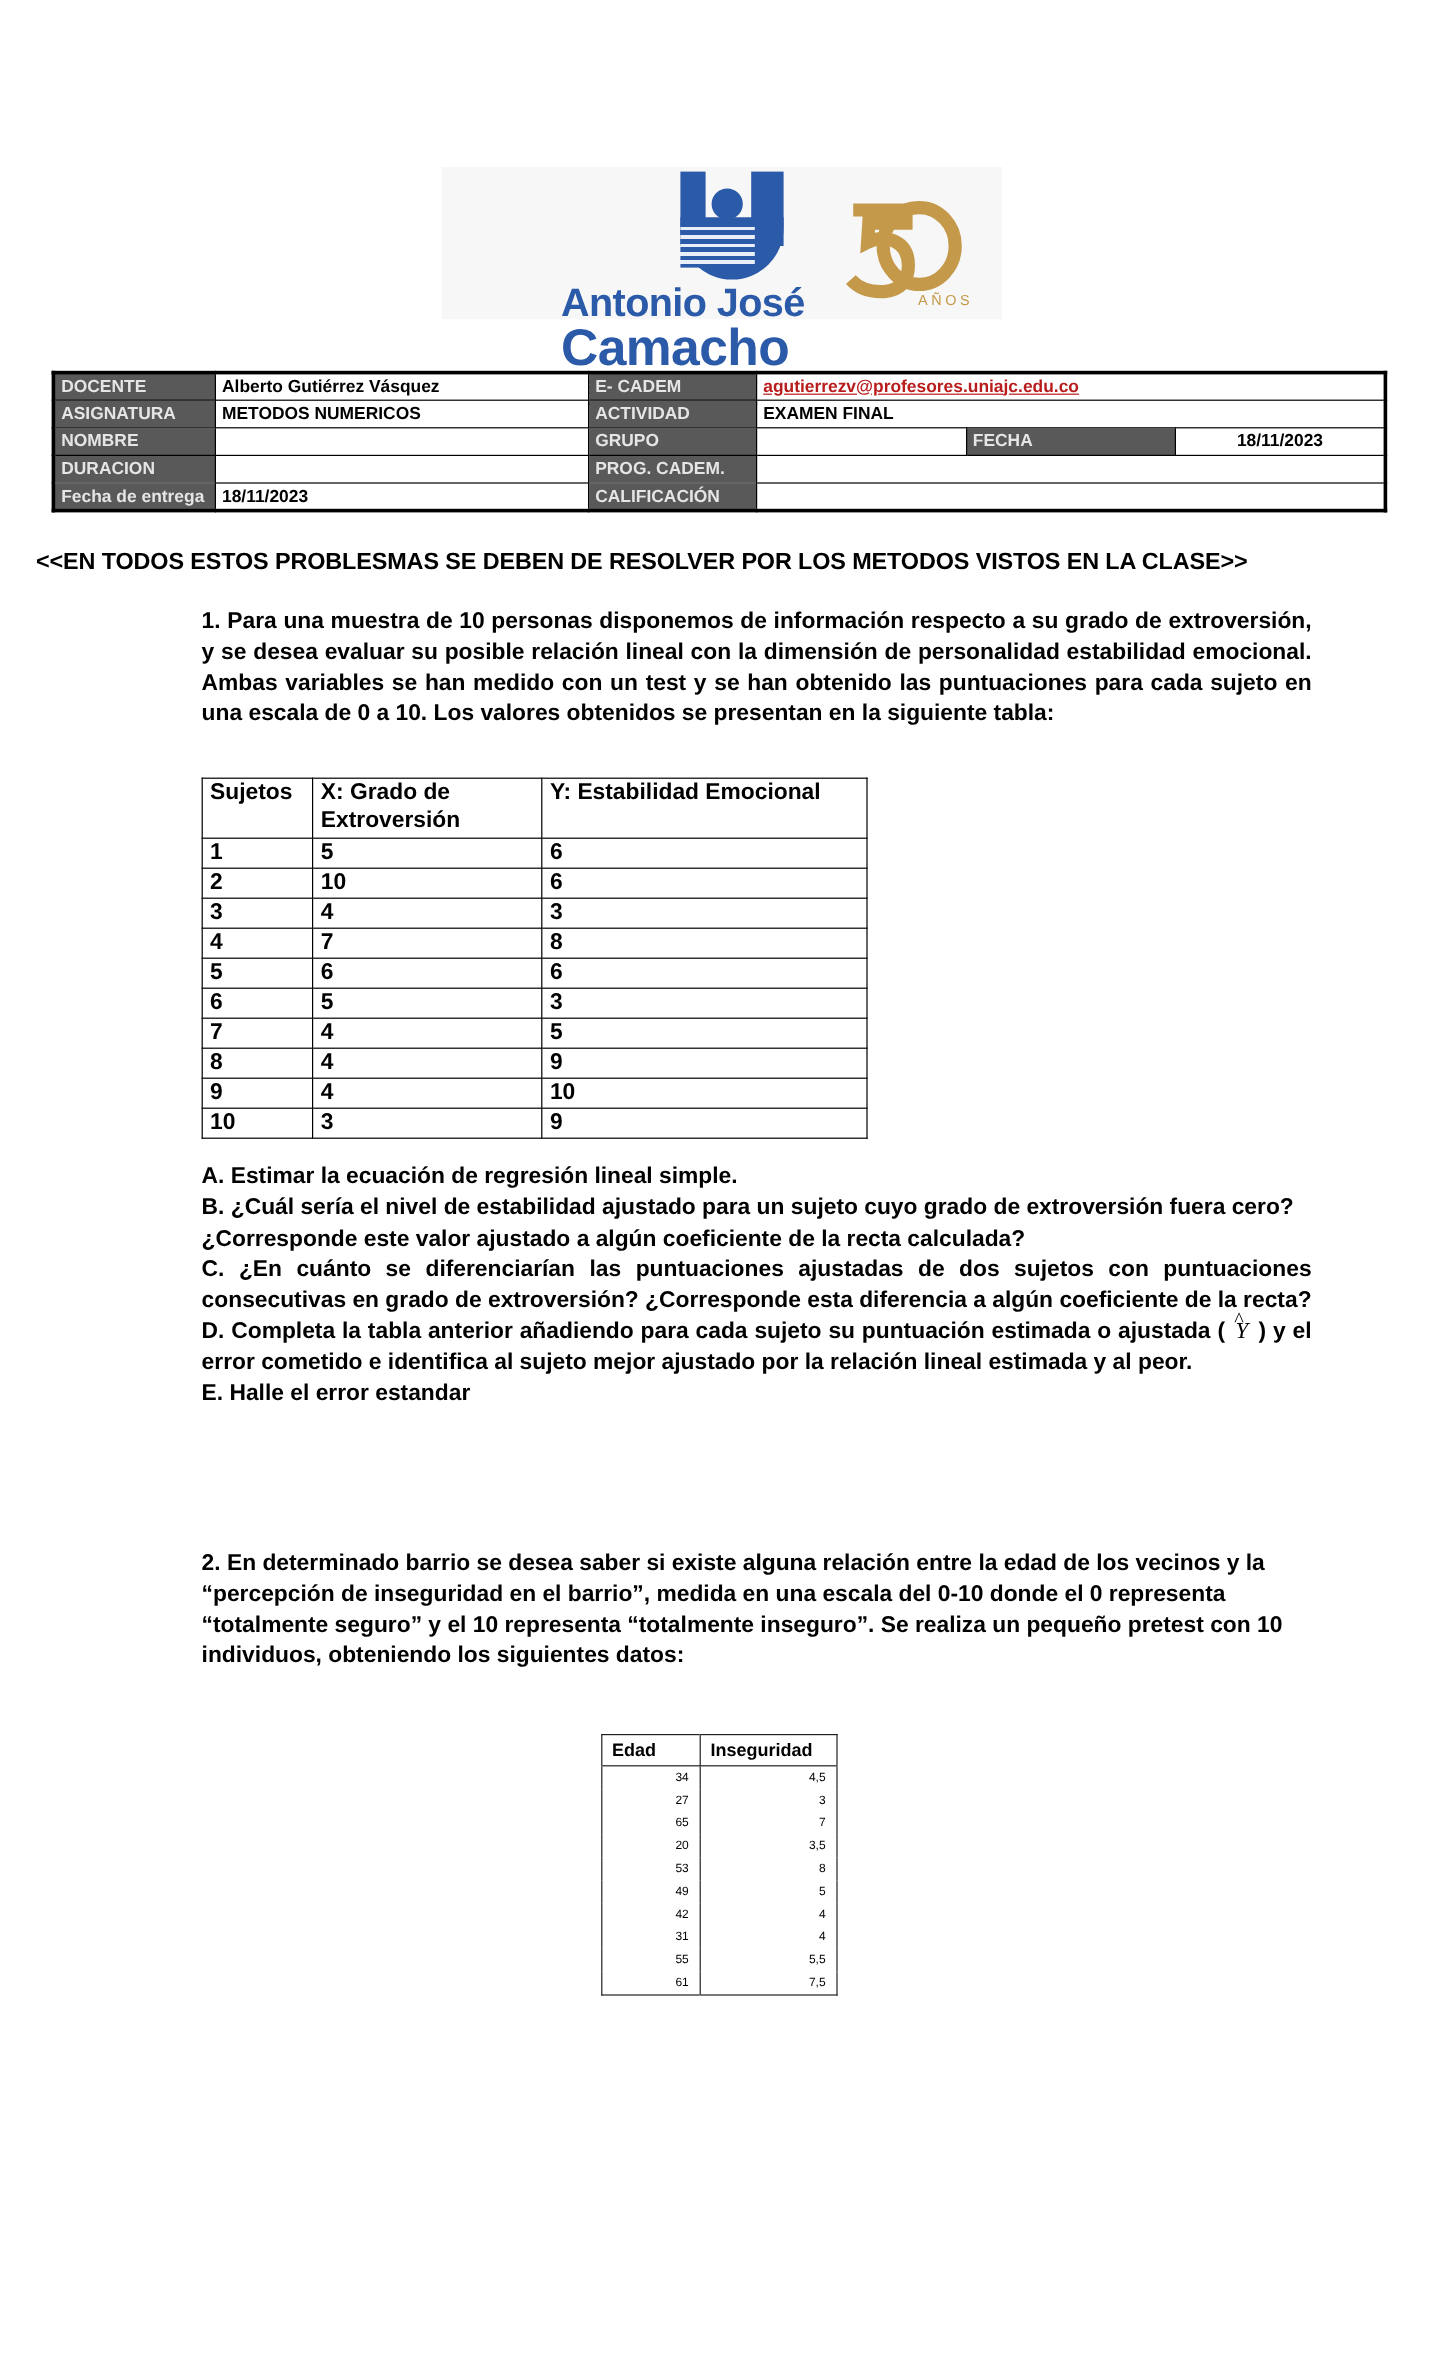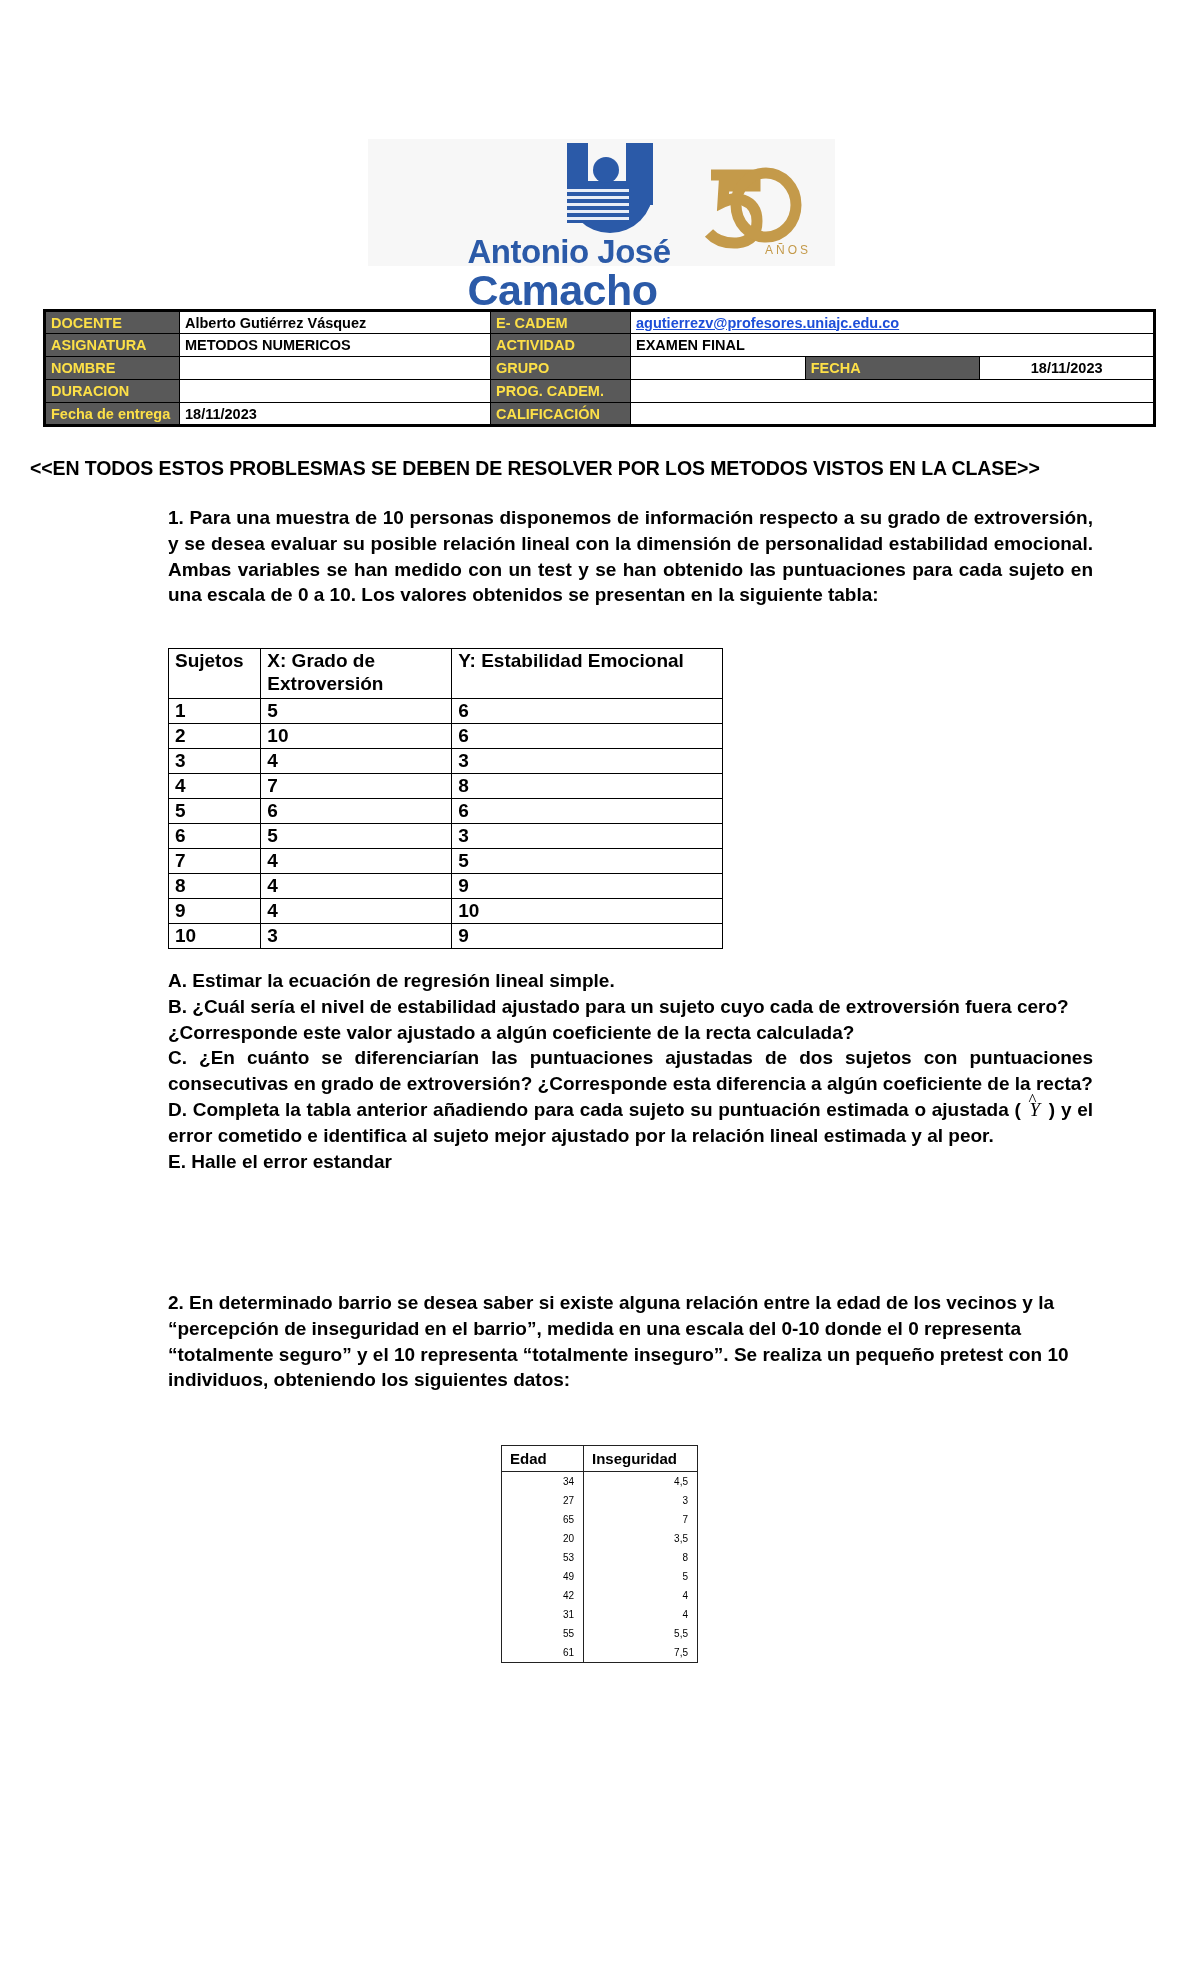--- a/index.html
+++ b/index.html
@@ -118,29 +118,29 @@
     height: 23px;
     padding: 0 5px;
     font-size: 14.5px;
     font-weight: bold;
     vertical-align: middle;
     overflow: hidden;
     white-space: nowrap;
   }
   .info-table td.lbl {
     background: #595959;
-    color: #fde047;
+    color: #e5e5e5;
   }
   .info-table td.val {
     background: #ffffff;
     color: #000000;
   }
   .info-table td.val.center { text-align: center; }
   .mail-link {
-    color: #1d4ed8;
+    color: #b91c1c;
     text-decoration: underline;
     font-weight: bold;
   }
 
   
   .note {
     position: absolute;
     left: 30px; top: 456px;
     width: 1045px;
     font-size: 19.5px;
@@ -355,21 +355,21 @@
       <tr>
           <td>10</td>
           <td>3</td>
           <td>9</td>
         </tr>
     </tbody>
   </table>
 
   <div class="para qlist">
     <p class="qline">A. Estimar la ecuación de regresión lineal simple.</p>
-    <p class="qline">B. ¿Cuál sería el nivel de estabilidad ajustado para un sujeto cuyo cada de extroversión fuera cero? ¿Corresponde este valor ajustado a algún coeficiente de la recta calculada?</p>
+    <p class="qline">B. ¿Cuál sería el nivel de estabilidad ajustado para un sujeto cuyo grado de extroversión fuera cero? ¿Corresponde este valor ajustado a algún coeficiente de la recta calculada?</p>
     <p class="qline justify">C. ¿En cuánto se diferenciarían las puntuaciones ajustadas de dos sujetos con puntuaciones consecutivas en grado de extroversión? ¿Corresponde esta diferencia a algún coeficiente de la recta?</p>
     <p class="qline justify"><span>D. Completa la tabla anterior añadiendo para cada sujeto su puntuación estimada o ajustada ( </span><span class="yhat">Y</span><span> ) y el error cometido e identifica al sujeto mejor ajustado por la relación lineal estimada y al peor.</span></p>
     <p class="qline">E. Halle el error estandar</p>
   </div>
 
   <div class="para p2">2. En determinado barrio se desea saber si existe alguna relación entre la edad de los vecinos y la “percepción de inseguridad en el barrio”, medida en una escala del 0-10 donde el 0 representa “totalmente seguro” y el 10 representa “totalmente inseguro”. Se realiza un pequeño pretest con 10 individuos, obteniendo los siguientes datos:</div>
 
   <table class="t2">
     <thead>
       <tr>

